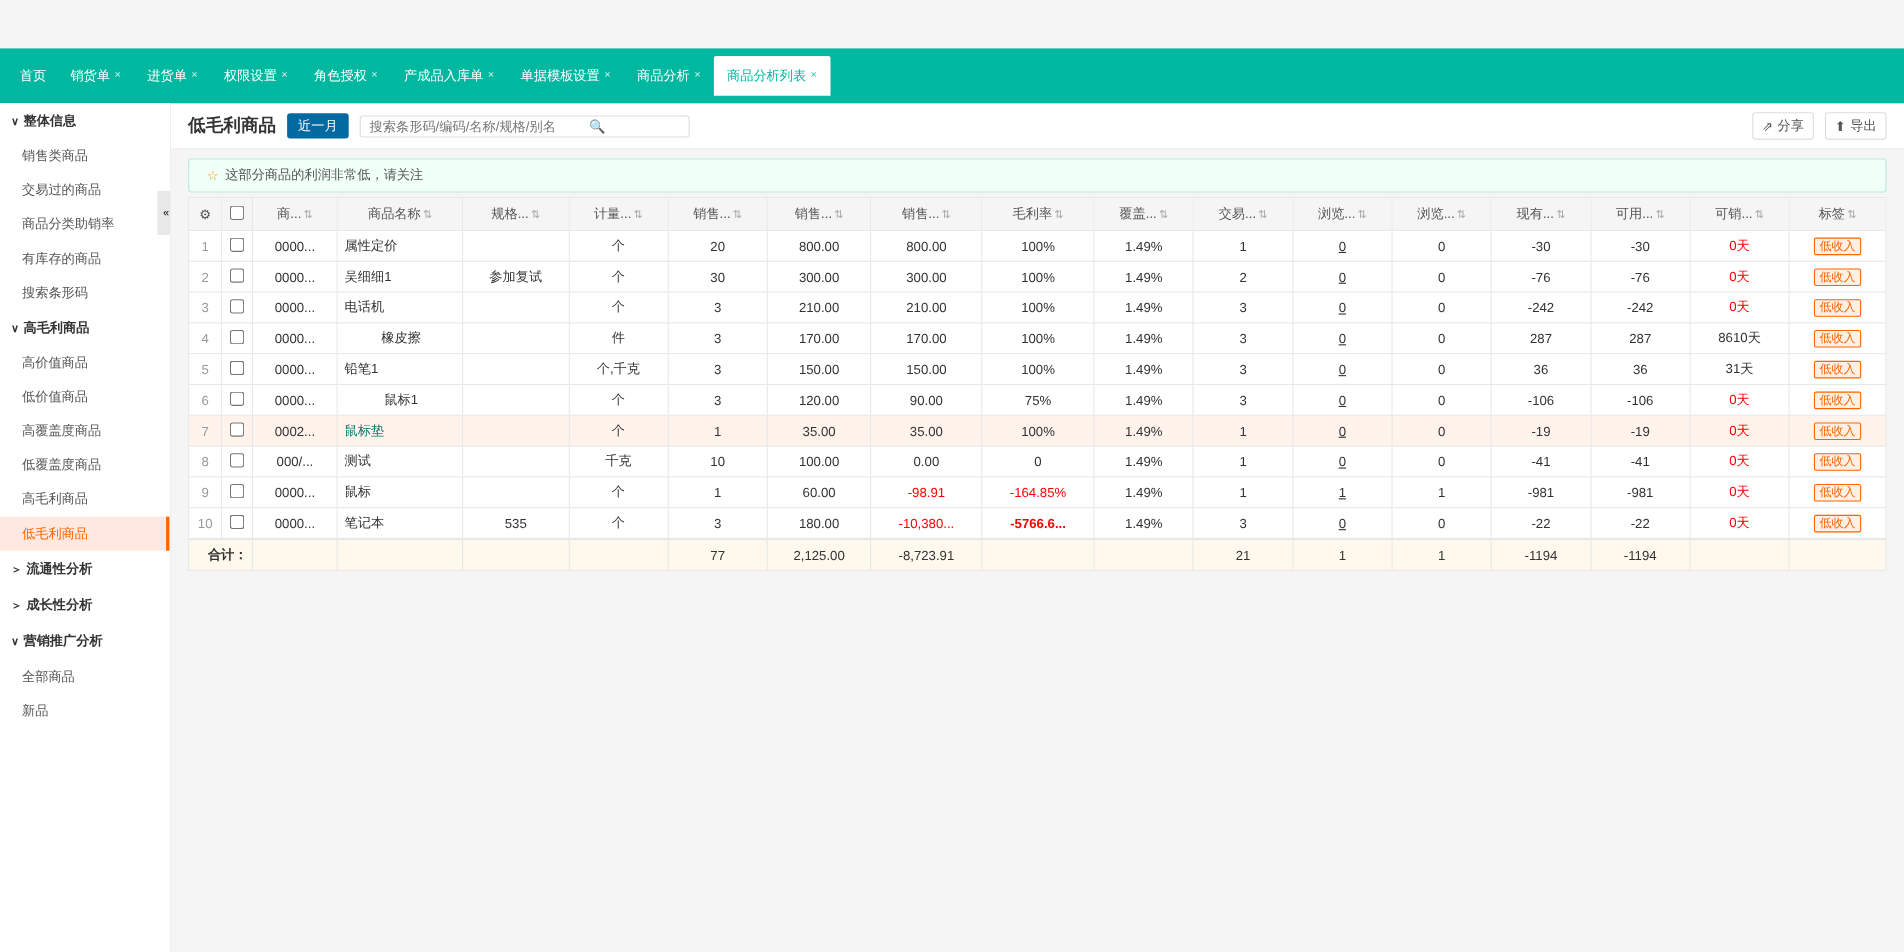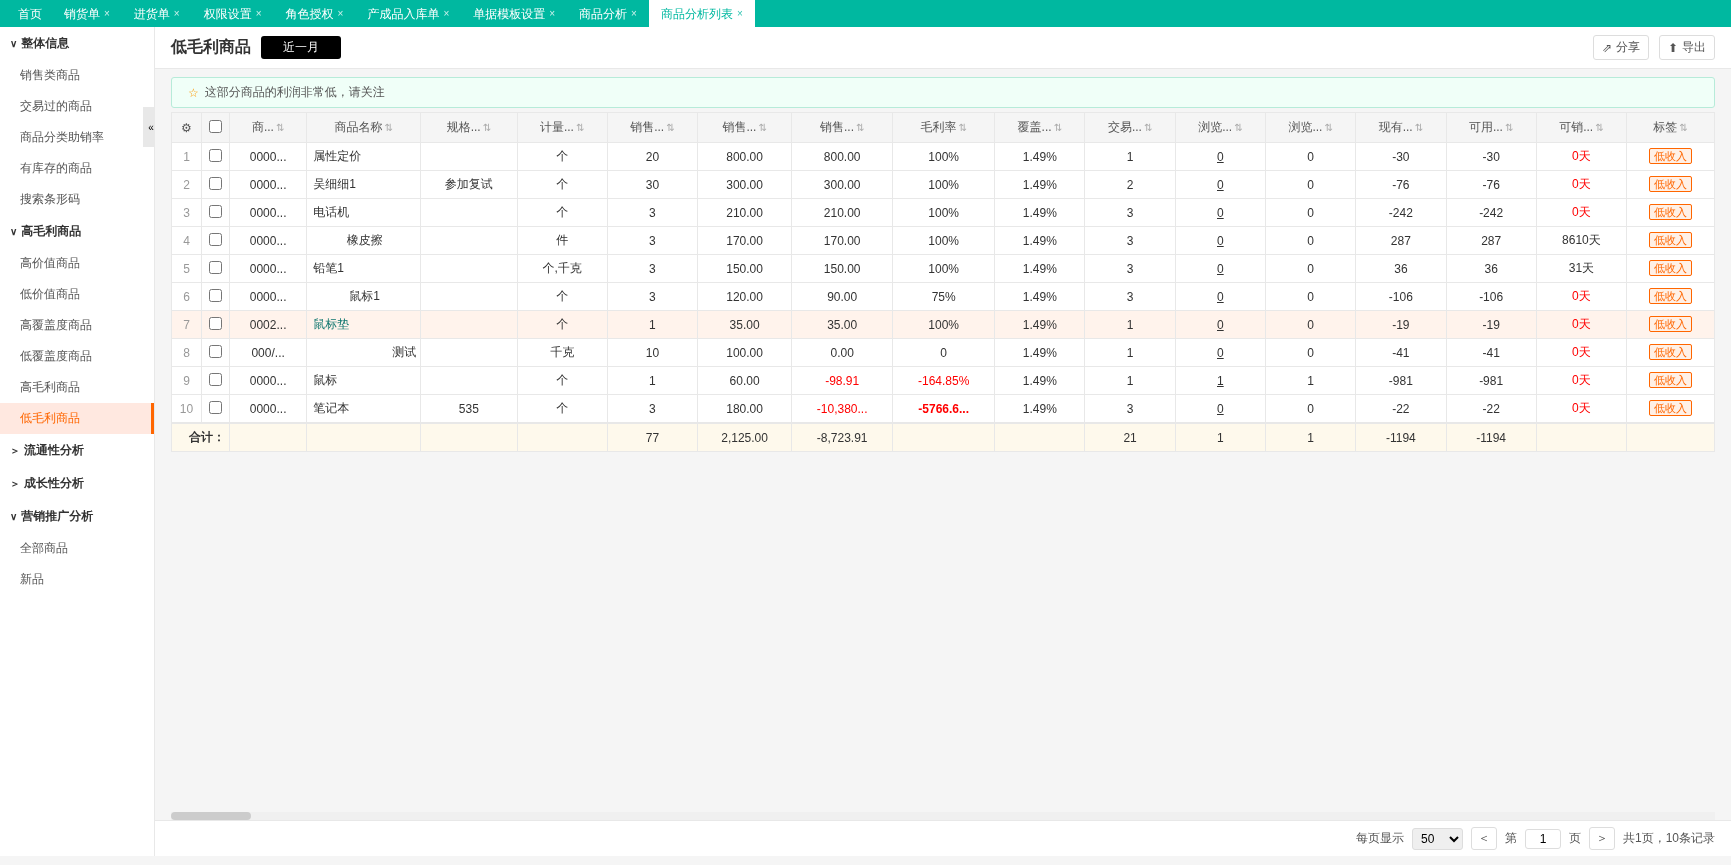--- a/index.html
+++ b/index.html
@@ -3,22 +3,23 @@
   <meta charset="utf-8">
   <style>
     * { box-sizing: border-box; margin: 0; padding: 0; font-family: 'Microsoft YaHei', Arial, sans-serif; font-size: 12px; }
     body { background: #f5f5f5; width: 1731px; min-height: 865px; overflow-x: auto; }
 
     
     .top-nav {
       background: #00b8a0;
       display: flex;
       align-items: center;
-      height: 27px;
+      height: 50px;
       padding: 0 8px;
+      margin-top: 44px;
     }
     .nav-item {
       color: #fff;
       padding: 0 12px;
       height: 36px;
       line-height: 36px;
       cursor: pointer;
       white-space: nowrap;
       display: flex;
       align-items: center;
@@ -102,24 +103,24 @@
       background: #fff;
       border-bottom: 1px solid #e8e8e8;
       gap: 10px;
     }
     .page-title {
       font-size: 16px;
       font-weight: bold;
       color: #333;
     }
     .time-filter-btn {
-      background: #000000;
+      background: #0369a1;
       color: #fff;
       border: none;
-      padding: 3px 22px;
+      padding: 3px 10px;
       border-radius: 3px;
       cursor: pointer;
       font-size: 12px;
     }
     .search-box {
       display: flex;
       align-items: center;
       border: 1px solid #ddd;
       border-radius: 3px;
       padding: 2px 8px;
@@ -352,20 +353,24 @@
     <div class="collapse-btn" style="position:absolute;top:80px;right:-16px;">
       <span style="font-size:10px;">«</span>
     </div>
   </div>
 
   <div class="content-area">
 
     <div class="content-header">
       <span class="page-title">低毛利商品</span>
       <button class="time-filter-btn">近一月</button>
+      <div class="search-box">
+        <input type="text" placeholder="搜索条形码/编码/名称/规格/别名" style="">
+        <span style="color:#aaa; cursor:pointer;">🔍</span>
+      </div>
       <div class="header-actions">
         <div class="action-btn">
           <span>⇗</span>
           <span>分享</span>
         </div>
         <div class="action-btn">
           <span>⬆</span>
           <span>导出</span>
         </div>
       </div>
@@ -538,21 +543,21 @@
       <td>0</td>
       <td>-19</td>
       <td>-19</td>
       <td style="color:#f00;">0天</td>
       <td><span class="badge-low-income">低收入</span></td>
     </tr>
             <tr>
       <td style="color:#999;">8</td>
       <td><input type="checkbox" style=""></td>
       <td>000/...</td>
-      <td style="text-align:right; padding-left:6px; cursor:pointer; color:#333;">测试</td>
+      <td style="text-align:left; padding-left:6px; cursor:pointer; color:#333;">测试</td>
       <td></td>
       <td>千克</td>
       <td>10</td>
       <td>100.00</td>
       <td style="color:#333;">0.00</td>
       <td style="color:#333;">0</td>
       <td>1.49%</td>
       <td>1</td>
       <td><span class="underline-link">0</span></td>
       <td>0</td>

